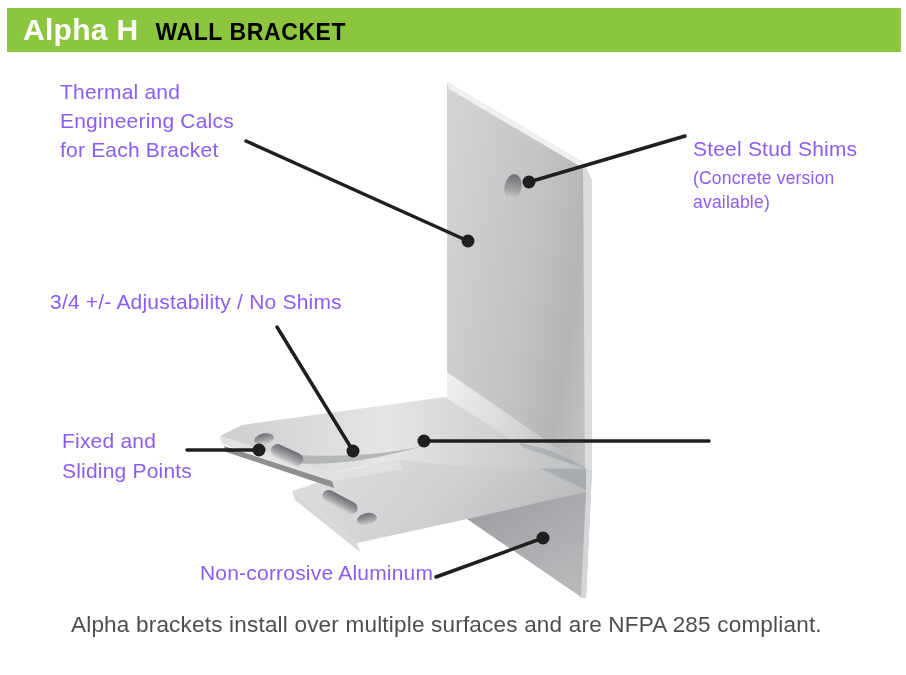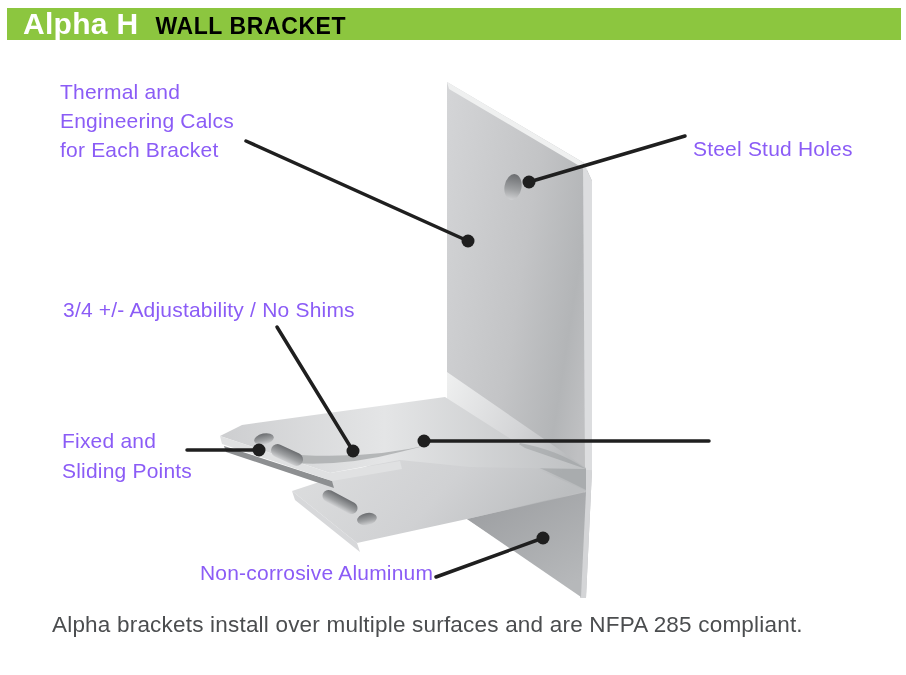--- a/index.html
+++ b/index.html
@@ -1,41 +1,41 @@
 <!DOCTYPE html>
 <html><head>
 <meta charset="utf-8">
 <style>
   html,body { margin:0; padding:0; background:#ffffff; }
   .page {
     position:relative; width:906px; height:675px; overflow:hidden;
     background:#ffffff; font-family:"Liberation Sans", sans-serif;
   }
   .title-bar {
-    position:absolute; left:7px; top:8px; width:894px; height:32px;
+    position:absolute; left:7px; top:8px; width:894px; height:44px;
     background:#8cc63f; display:flex; align-items:center; padding-left:16px;
     box-sizing:border-box;
   }
   .title-inner { display:flex; align-items:baseline; gap:17px; }
   .product-name { color:#ffffff; font-size:30px; font-weight:700; letter-spacing:0.3px; }
   .product-type { color:#000000; font-size:23px; font-weight:700; letter-spacing:0.6px; }
   svg.art { position:absolute; left:0; top:0; }
   .lbl {
     position:absolute; color:#8b5cf6; font-size:21px; line-height:29px;
     white-space:pre-line; letter-spacing:0.2px;
   }
   .lbl .sub { display:block; font-size:17.5px; line-height:24px; margin-top:3px; }
   .lbl-thermal   { left:60px;  top:77px; }
   .lbl-steel     { left:693px; top:105px; }
-  .lbl-adjust    { left:50px;  top:295px;margin-left:13px; }
+  .lbl-adjust    { left:50px;  top:287px; }
   .lbl-fixed     { left:62px;  top:426px; line-height:30px; }
   .lbl-thumb     { left:715px; top:427px; }
   .lbl-aluminum  { left:200px; top:558px; }
   .footnote {
-    position:absolute; left:52px; top:612px; margin:0;
+    position:absolute; left:71px; top:612px; margin:0;
     color:#4b4d4f; font-size:22.5px; letter-spacing:0.2px;
   }
 </style>
 </head>
 <body>
 
 <div class="page">
 
   <header class="title-bar">
     <div class="title-inner">
@@ -135,21 +135,22 @@
           <circle cx="543" cy="538" r="6.5" stroke="none"></circle>
       </g>
     </g>
   </svg>
 
   <div class="lbl lbl-thermal">Thermal and
 Engineering Calcs
 for Each Bracket</div>
 
   <div class="lbl lbl-steel">
-    <span>Steel Stud Holes</span>
+    <span>Steel Stud Shims</span>
+    <span class="sub">(Concrete version available)</span>
   </div>
 
   <div class="lbl lbl-adjust">3/4 +/- Adjustability / No Shims</div>
 
   <div class="lbl lbl-fixed">Fixed and
 Sliding Points</div>
 
 
   <div class="lbl lbl-aluminum">Non-corrosive Aluminum</div>
 

